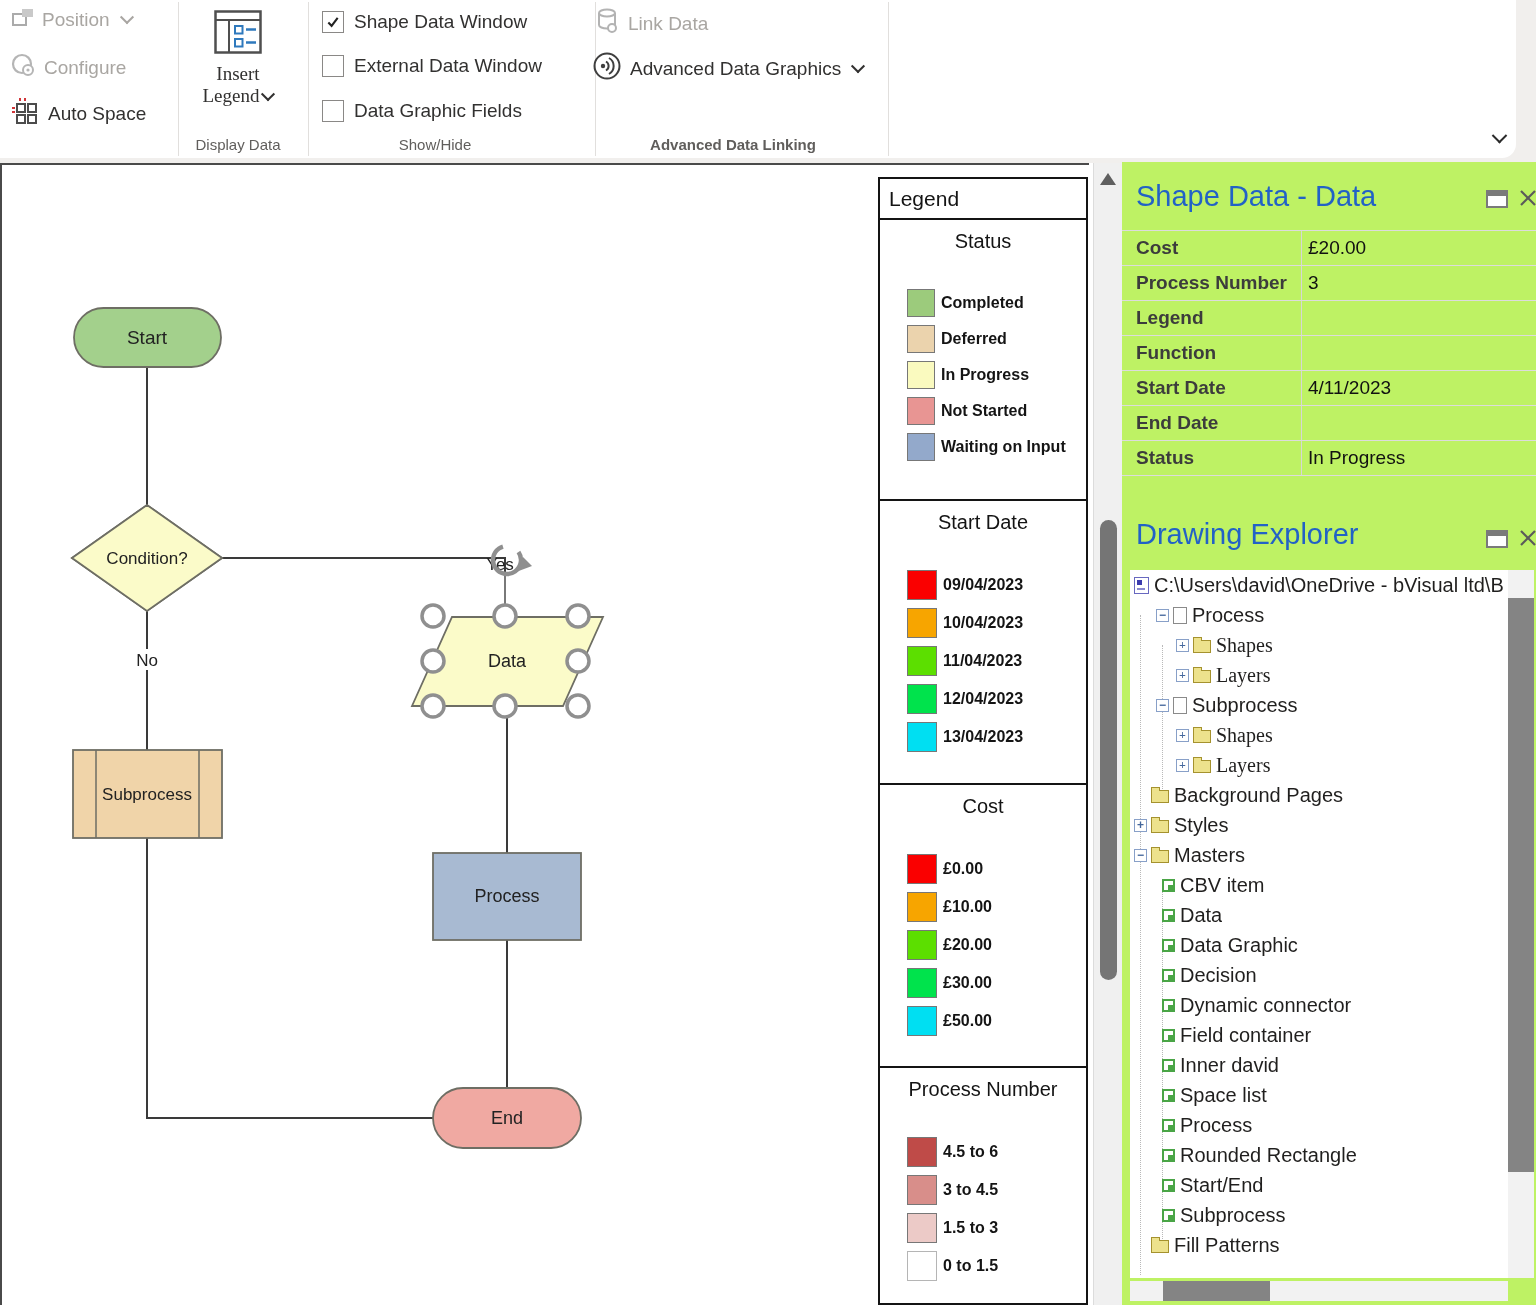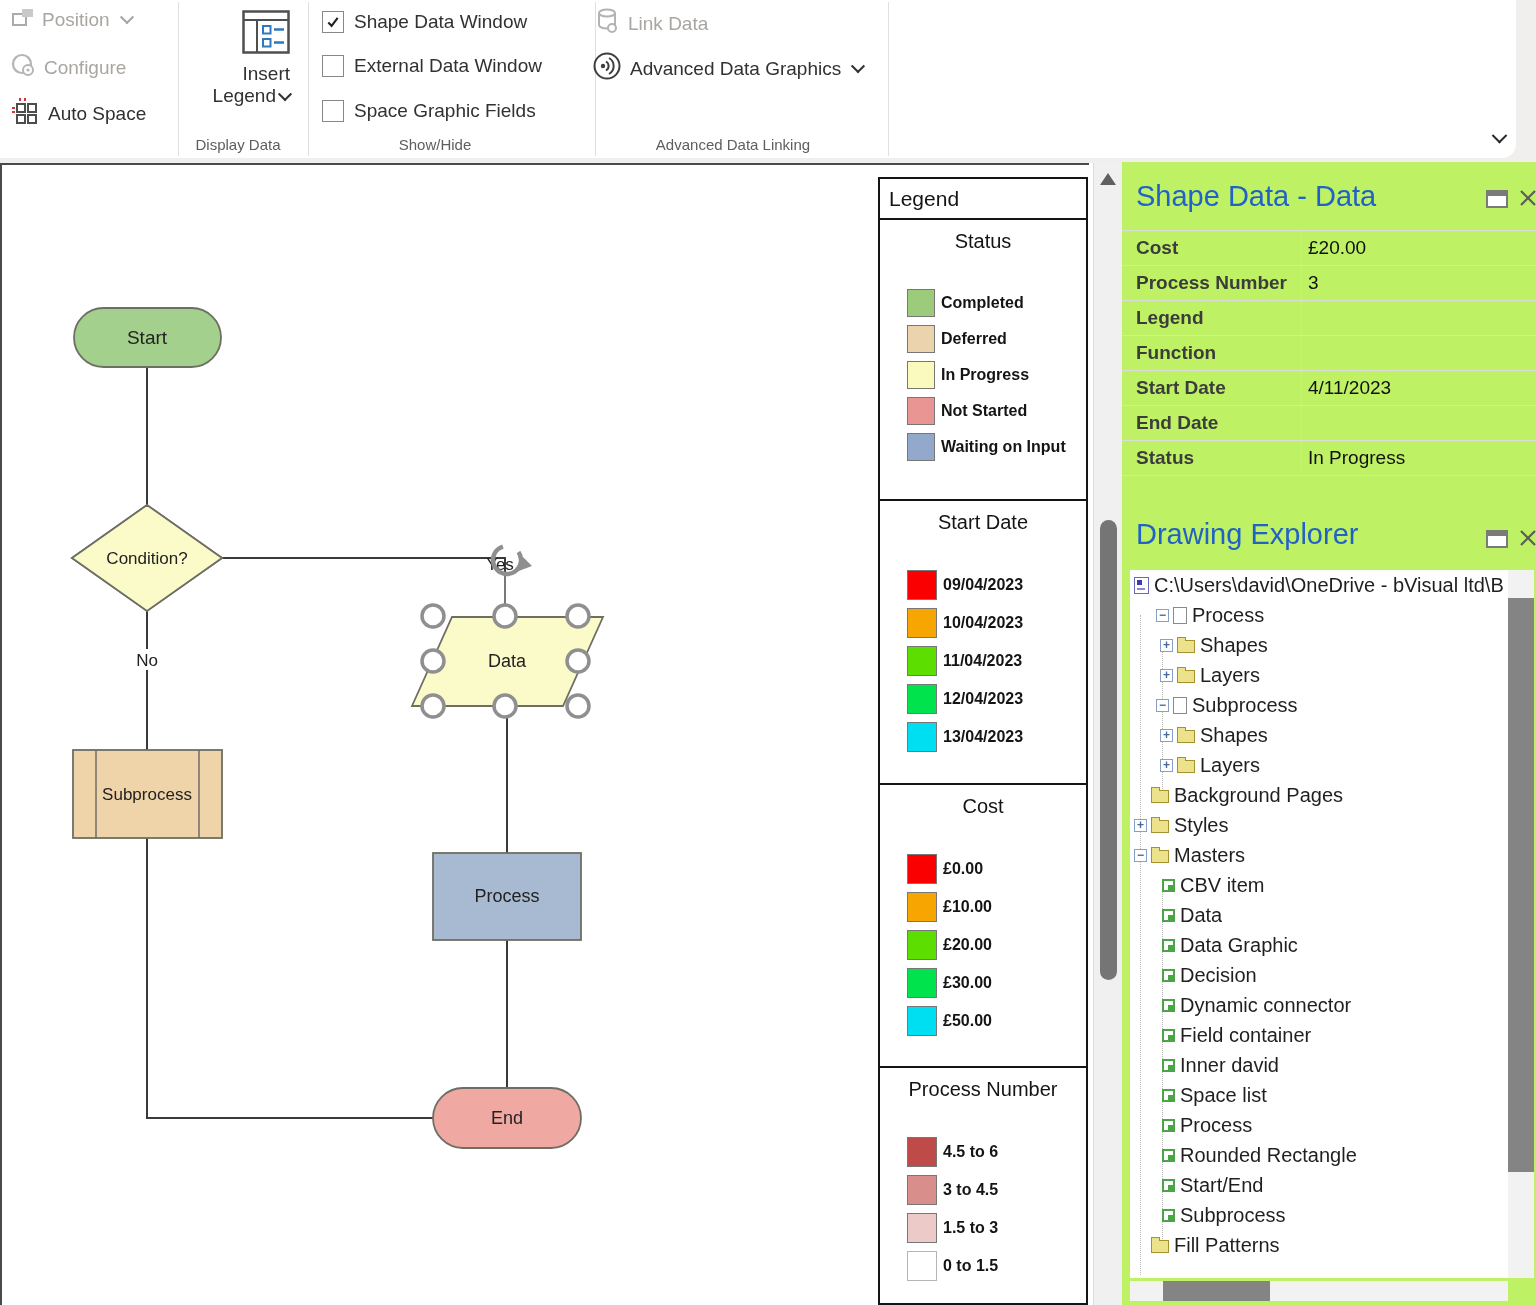--- a/index.html
+++ b/index.html
@@ -6,21 +6,21 @@
   body{font-family:"Liberation Sans",sans-serif;background:#f1efed;}
   #app{position:relative;width:1536px;height:1305px;overflow:hidden;background:#f1efed;}
 
   
   .ribbon{position:absolute;left:0;top:0;width:1516px;height:158px;background:#fff;border-radius:0 0 14px 0;}
   .rb-divider{position:absolute;top:2px;height:154px;width:1px;background:#e1dfdd;}
   .rb-btn{position:absolute;display:flex;align-items:center;gap:8px;font-size:19px;color:#323130;cursor:default;}
   .rb-btn.disabled{color:#a9a6a2;}
   .rb-group-label{position:absolute;top:136px;font-size:15px;color:#605e5c;text-align:center;}
   .chev{display:inline-block;width:8px;height:8px;border-right:2px solid currentColor;border-bottom:2px solid currentColor;transform:rotate(45deg) translate(-2px,-2px);margin-left:4px;}
-  .rb-big{position:absolute;left:186px;top:10px;width:104px;text-align:right;font-size:19px;color:#323130;}
+  .rb-big{position:absolute;left:186px;top:10px;width:104px;text-align:center;font-size:19px;color:#323130;font-family:Liberation Serif, serif;}
   .rb-big .big-icon{display:block;margin:0 auto 4px auto;}
   .rb-check{position:absolute;display:flex;align-items:center;gap:10px;font-size:19px;color:#323130;}
   .cbx{width:20px;height:20px;border:1px solid #8a8886;background:#fff;display:flex;align-items:center;justify-content:center;flex:none;}
   .rb-collapse{position:absolute;left:1490px;top:130px;width:16px;height:16px;color:#2b2b2b;}
   .rb-collapse .chev{width:9px;height:9px;border-width:2.5px;}
 
   
   .canvas{position:absolute;left:0;top:163px;width:1093px;height:1142px;background:#fff;}
   .page-edge-left{position:absolute;left:0;top:0;width:2px;height:1142px;background:#4a4a4a;}
   .page-edge-top{position:absolute;left:0;top:0;width:1089px;height:2px;background:#4a4a4a;}
@@ -52,21 +52,21 @@
   .win-float{box-sizing:border-box;border:2px solid #7a7a7a;border-top:6px solid #7a7a7a;width:22px;height:18px;background:#fff;}
   .sd-table{position:absolute;left:0;top:68px;width:414px;border-top:1px solid #dcdcdc;}
   .sd-row{display:flex;height:34px;line-height:34px;border-bottom:1px solid #dcdcdc;}
   .sd-label{width:180px;padding-left:14px;box-sizing:border-box;font-weight:700;font-size:19px;color:#3c3c3c;border-right:1px solid #d6d6d6;}
   .sd-value{padding-left:6px;font-size:19px;color:#111;}
 
   
   .tree{position:absolute;left:8px;top:408px;width:378px;height:708px;background:#fff;overflow:hidden;}
   .tree-guide{position:absolute;width:0;border-left:1px dotted #b9b9b9;}
   .trow{position:relative;display:flex;align-items:center;height:30px;font-size:20px;color:#201f1e;white-space:nowrap;}
-  .lv0{padding-left:4px;} .lv1{padding-left:26px;} .lv2{padding-left:30px;}
+  .lv0{padding-left:4px;} .lv1{padding-left:26px;} .lv2{padding-left:46px;font-family:Liberation Serif, serif;}
   .exp{flex:none;width:13px;height:13px;box-sizing:border-box;border:1px solid #88a0c8;background:#fff;color:#44679c;font-weight:700;font-size:12px;line-height:10px;text-align:center;margin-right:4px;}
   .exp.plus::before{content:"+";}
   .exp.minus::before{content:"\2212";}
   .exp-sp{flex:none;width:17px;}
   .exp-sp.sm{width:6px;}
   .tico{flex:none;margin-right:5px;position:relative;}
   .ico-folder{width:16px;height:11px;background:#ede28c;border:1px solid #a5922e;margin-top:3px;}
   .ico-folder::before{content:"";position:absolute;top:-4px;left:-1px;width:7px;height:3px;background:#ede28c;border:1px solid #a5922e;border-bottom:none;}
   .ico-page{width:12px;height:15px;background:#fff;border:1px solid #8a8a8a;}
   .ico-master{width:13px;height:13px;box-sizing:border-box;background:#fff;border:2px solid #4aa546;}
@@ -154,21 +154,21 @@
           </svg>
       </span>
       <span>Shape Data Window</span>
     </div>
     <div class="rb-check" style="left:322px;top:55px;">
       <span class="cbx"></span>
       <span>External Data Window</span>
     </div>
     <div class="rb-check" style="left:322px;top:100px;">
       <span class="cbx"></span>
-      <span>Space Graphic Fields</span>
+      <span>Data Graphic Fields</span>
     </div>
     <div class="rb-group-label" style="left:315px;width:240px;">Show/Hide</div>
 
     <div class="rb-divider" style="left:595px;"></div>
 
     <div class="rb-btn disabled" style="left:596px;top:8px;">
       <span>
         <svg width="24" height="26" viewBox="0 0 24 26">
           <ellipse cx="11" cy="5" rx="8" ry="3.5" fill="#fff" stroke="#b3b3b3" stroke-width="2"></ellipse>
           <path d="M3 5v12c0 2 3.6 3.5 8 3.5s8-1.5 8-3.5V5" fill="none" stroke="#b3b3b3" stroke-width="2"></path>
@@ -183,21 +183,21 @@
         <svg width="30" height="30" viewBox="0 0 30 30">
           <circle cx="15" cy="15" r="12.5" fill="none" stroke="#3f3f3f" stroke-width="2"></circle>
           <circle cx="11" cy="15" r="2.2" fill="#3f3f3f"></circle>
           <path d="M14 10.5a5.2 5.2 0 0 1 0 9" fill="none" stroke="#3f3f3f" stroke-width="2"></path>
           <path d="M17 7a9.2 9.2 0 0 1 0 16" fill="none" stroke="#3f3f3f" stroke-width="2"></path>
         </svg>
       </span>
       <span>Advanced Data Graphics</span>
       <span class="chev"></span>
     </div>
-    <div class="rb-group-label" style="left:598px;width:270px;">Advanced Data Linking</div>
+    <div class="rb-group-label" style="left:598px;width:270px;font-weight:bold;">Advanced Data Linking</div>
 
     <div class="rb-divider" style="left:888px;"></div>
 
     <div class="rb-collapse"><span class="chev"></span></div>
   </div>
 
   <div class="canvas">
     <div class="page-edge-top"></div>
     <div class="page-edge-left"></div>
 

